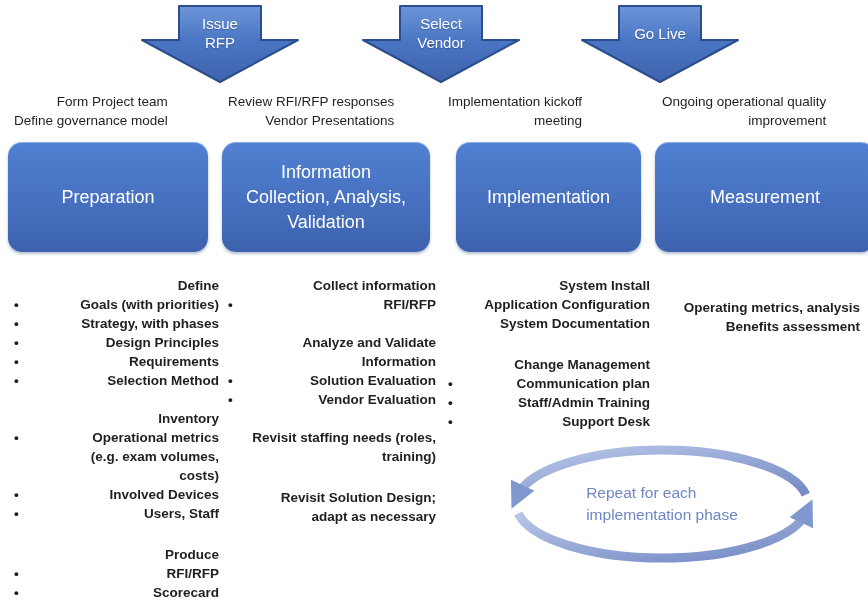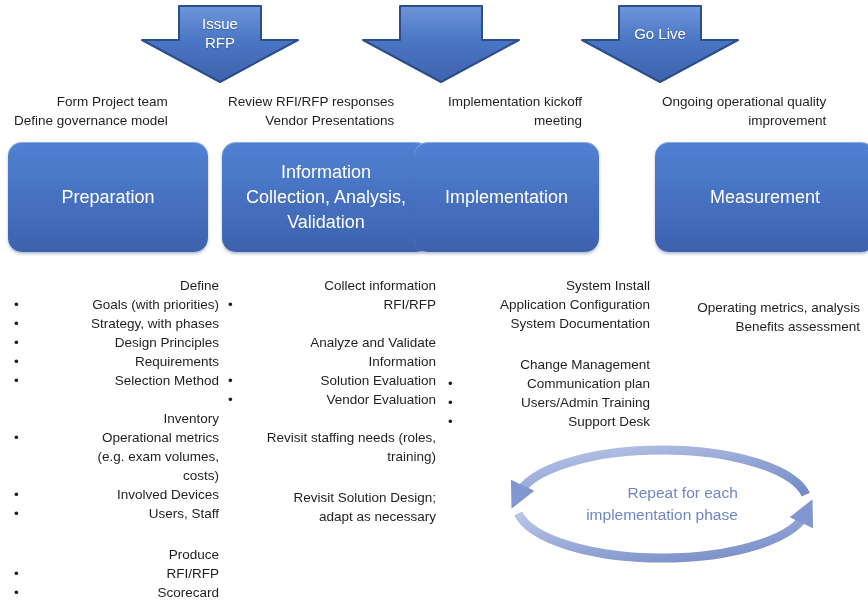--- a/index.html
+++ b/index.html
@@ -25,32 +25,32 @@
   }
   
   .phase{
     position:absolute;top:142px;height:110px;border-radius:14px;
     background:linear-gradient(180deg,var(--shape-fill-top,#5181d3) 0%,var(--shape-fill-mid,#4670bf) 55%,var(--shape-fill-bottom,#3d62ad) 100%);
     color:#ffffff;display:flex;align-items:center;justify-content:center;
     text-align:center;font-size:18px;line-height:25px;white-space:pre-line;
     box-shadow:0 2px 3px rgba(90,110,150,.45), inset 0 1px 0 rgba(255,255,255,.35);
   }
   
-  .col{position:absolute;top:276px;font-size:13.5px;line-height:19px;}
+  .col{position:absolute;top:276px;font-size:13.5px;line-height:19px;font-weight:bold;}
   .section{margin-bottom:19px;}
   .section:last-child{margin-bottom:0;margin-top:22px;}
   .txt{white-space:pre-line;text-align:right;}
   .bullet-row{display:grid;grid-template-columns:30px 1fr;}
   .dot{font-size:13.5px;line-height:19px;}
   
   .cycle{position:absolute;left:503px;top:441px;width:318px;height:126px;}
   .cycle svg{position:absolute;left:0;top:0;width:318px;height:126px;}
   .cycle-label{
     position:absolute;left:34px;right:34px;top:0;bottom:0;
-    display:flex;align-items:center;justify-content:center;text-align:right;
+    display:flex;align-items:center;justify-content:center;text-align:left;
     color:var(--cycle-text,#6f86c5);font-size:15.5px;line-height:22px;white-space:pre-line;
   }
 </style>
 </head>
 <body>
 
 <div class="callout" style="left:140px">
   <svg viewBox="0 0 160 80">
     <defs>
       <linearGradient id="agrad1" x1="0" y1="0" x2="0" y2="1">
@@ -62,20 +62,22 @@
     <polygon points="39,2 121,2 121,36 158,36 80,78 2,36 39,36" fill="url(#agrad1)" style="stroke:var(--arrow-border,#2b4d8c)" stroke-width="2" stroke-linejoin="round"></polygon>
   </svg>
   <div class="callout-label">Issue
 RFP</div>
 </div>
 
 <div class="callout" style="left:361px">
   <svg viewBox="0 0 160 80">
     <polygon points="39,2 121,2 121,36 158,36 80,78 2,36 39,36" fill="url(#agrad1)" style="stroke:var(--arrow-border,#2b4d8c)" stroke-width="2" stroke-linejoin="round"></polygon>
   </svg>
+  <div class="callout-label">Select
+Vendor</div>
 </div>
 
 <div class="callout" style="left:580px">
   <svg viewBox="0 0 160 80">
     <polygon points="39,2 121,2 121,36 158,36 80,78 2,36 39,36" fill="url(#agrad1)" style="stroke:var(--arrow-border,#2b4d8c)" stroke-width="2" stroke-linejoin="round"></polygon>
   </svg>
   <div class="callout-label">Go Live</div>
 </div>
 
 <div class="annotation txt" style="left:14px">Form Project team
@@ -84,21 +86,21 @@
 Vendor Presentations</div>
 <div class="annotation txt" style="left:448px">Implementation kickoff
 meeting</div>
 <div class="annotation txt" style="left:662px">Ongoing operational quality
 improvement</div>
 
 <div class="phase" style="left:8px;width:200px">Preparation</div>
 <div class="phase" style="left:222px;width:208px">Information
 Collection, Analysis,
 Validation</div>
-<div class="phase" style="left:414px;width:185px">Implementation</div>
+<div class="phase" style="left:456px;width:185px">Implementation</div>
 <div class="phase" style="left:655px;width:220px">Measurement</div>
 
 <div class="col" style="left:14px;width:205px">
   <div class="section">
     <div class="txt">Define</div>
     <div class="bullet-row">
         <span class="dot">•</span>
         <span class="txt">Goals (with priorities)</span>
       </div>
     <div class="bullet-row">
@@ -185,21 +187,21 @@
 System Documentation</div>
   </div>
   <div class="section">
     <div class="txt">Change Management</div>
     <div class="bullet-row">
         <span class="dot">•</span>
         <span class="txt">Communication plan</span>
       </div>
     <div class="bullet-row">
         <span class="dot">•</span>
-        <span class="txt">Users/Admin Training</span>
+        <span class="txt">Staff/Admin Training</span>
       </div>
     <div class="bullet-row">
         <span class="dot">•</span>
         <span class="txt">Support Desk</span>
       </div>
   </div>
 </div>
 
 <div class="col" style="left:660px;width:200px">
   <div class="section">

